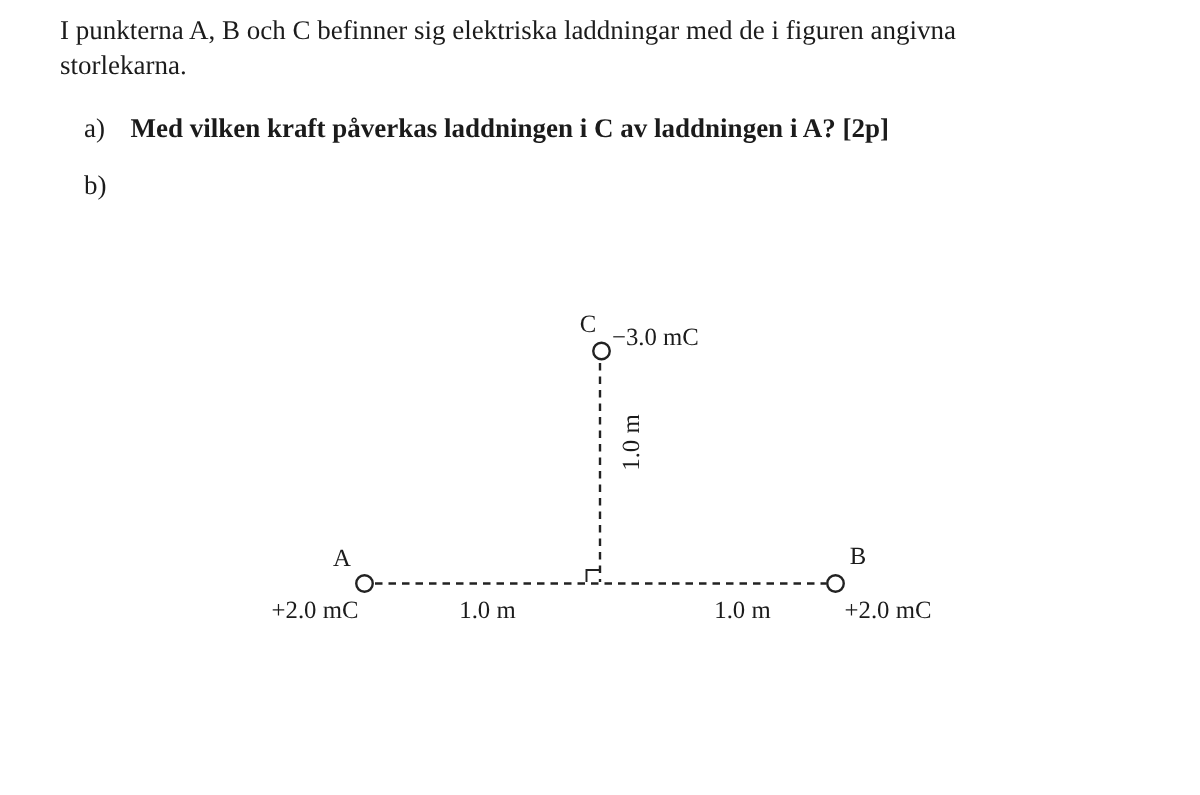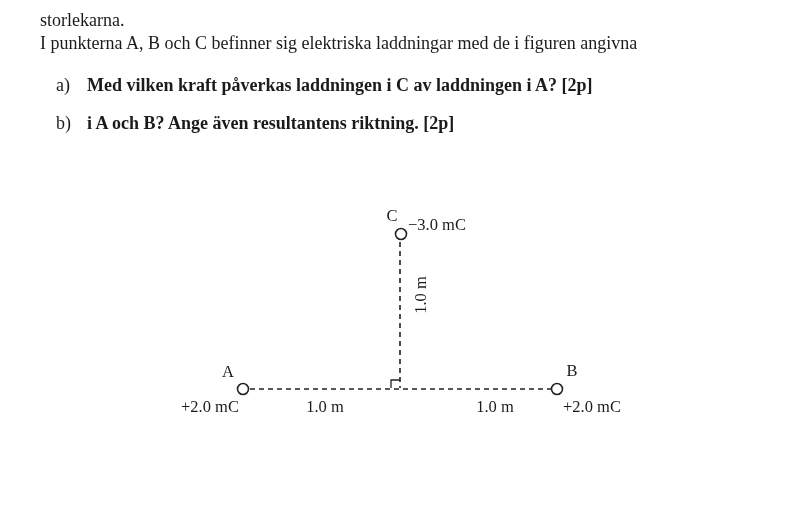--- a/index.html
+++ b/index.html
@@ -66,34 +66,33 @@
     font-size: 16.5px;
     fill: #1b1b1b;
   }
 </style>
 </head>
 <body>
 
 <div class="page">
 
   <div class="text-block">
+    <div class="intro-line">I punkterna A, B och C befinner sig elektriska laddningar med de i figuren angivna</div>
     <div class="intro-line">storlekarna.</div>
-    <div class="intro-line">I punkterna A, B och C befinner sig elektriska laddningar med de i figuren angivna</div>
 
     <div class="item item-a">
       <div class="item-label">a)</div>
       <div class="item-text">
         <div class="item-line">Med vilken kraft påverkas laddningen i C av laddningen i A? [2p]</div>
       </div>
     </div>
 
     <div class="item item-b">
       <div class="item-label">b)</div>
       <div class="item-text">
-        <div class="item-line">i A och B? Ange även resultantens riktning. [2p]</div>
       </div>
     </div>
   </div>
 
   <svg class="figure" width="800" height="240" viewBox="0 0 800 240">
 
     <line class="dash-line" x1="250" y1="199" x2="551" y2="199"></line>
 
     <line class="dash-line" x1="400" y1="52" x2="400" y2="198"></line>
 

